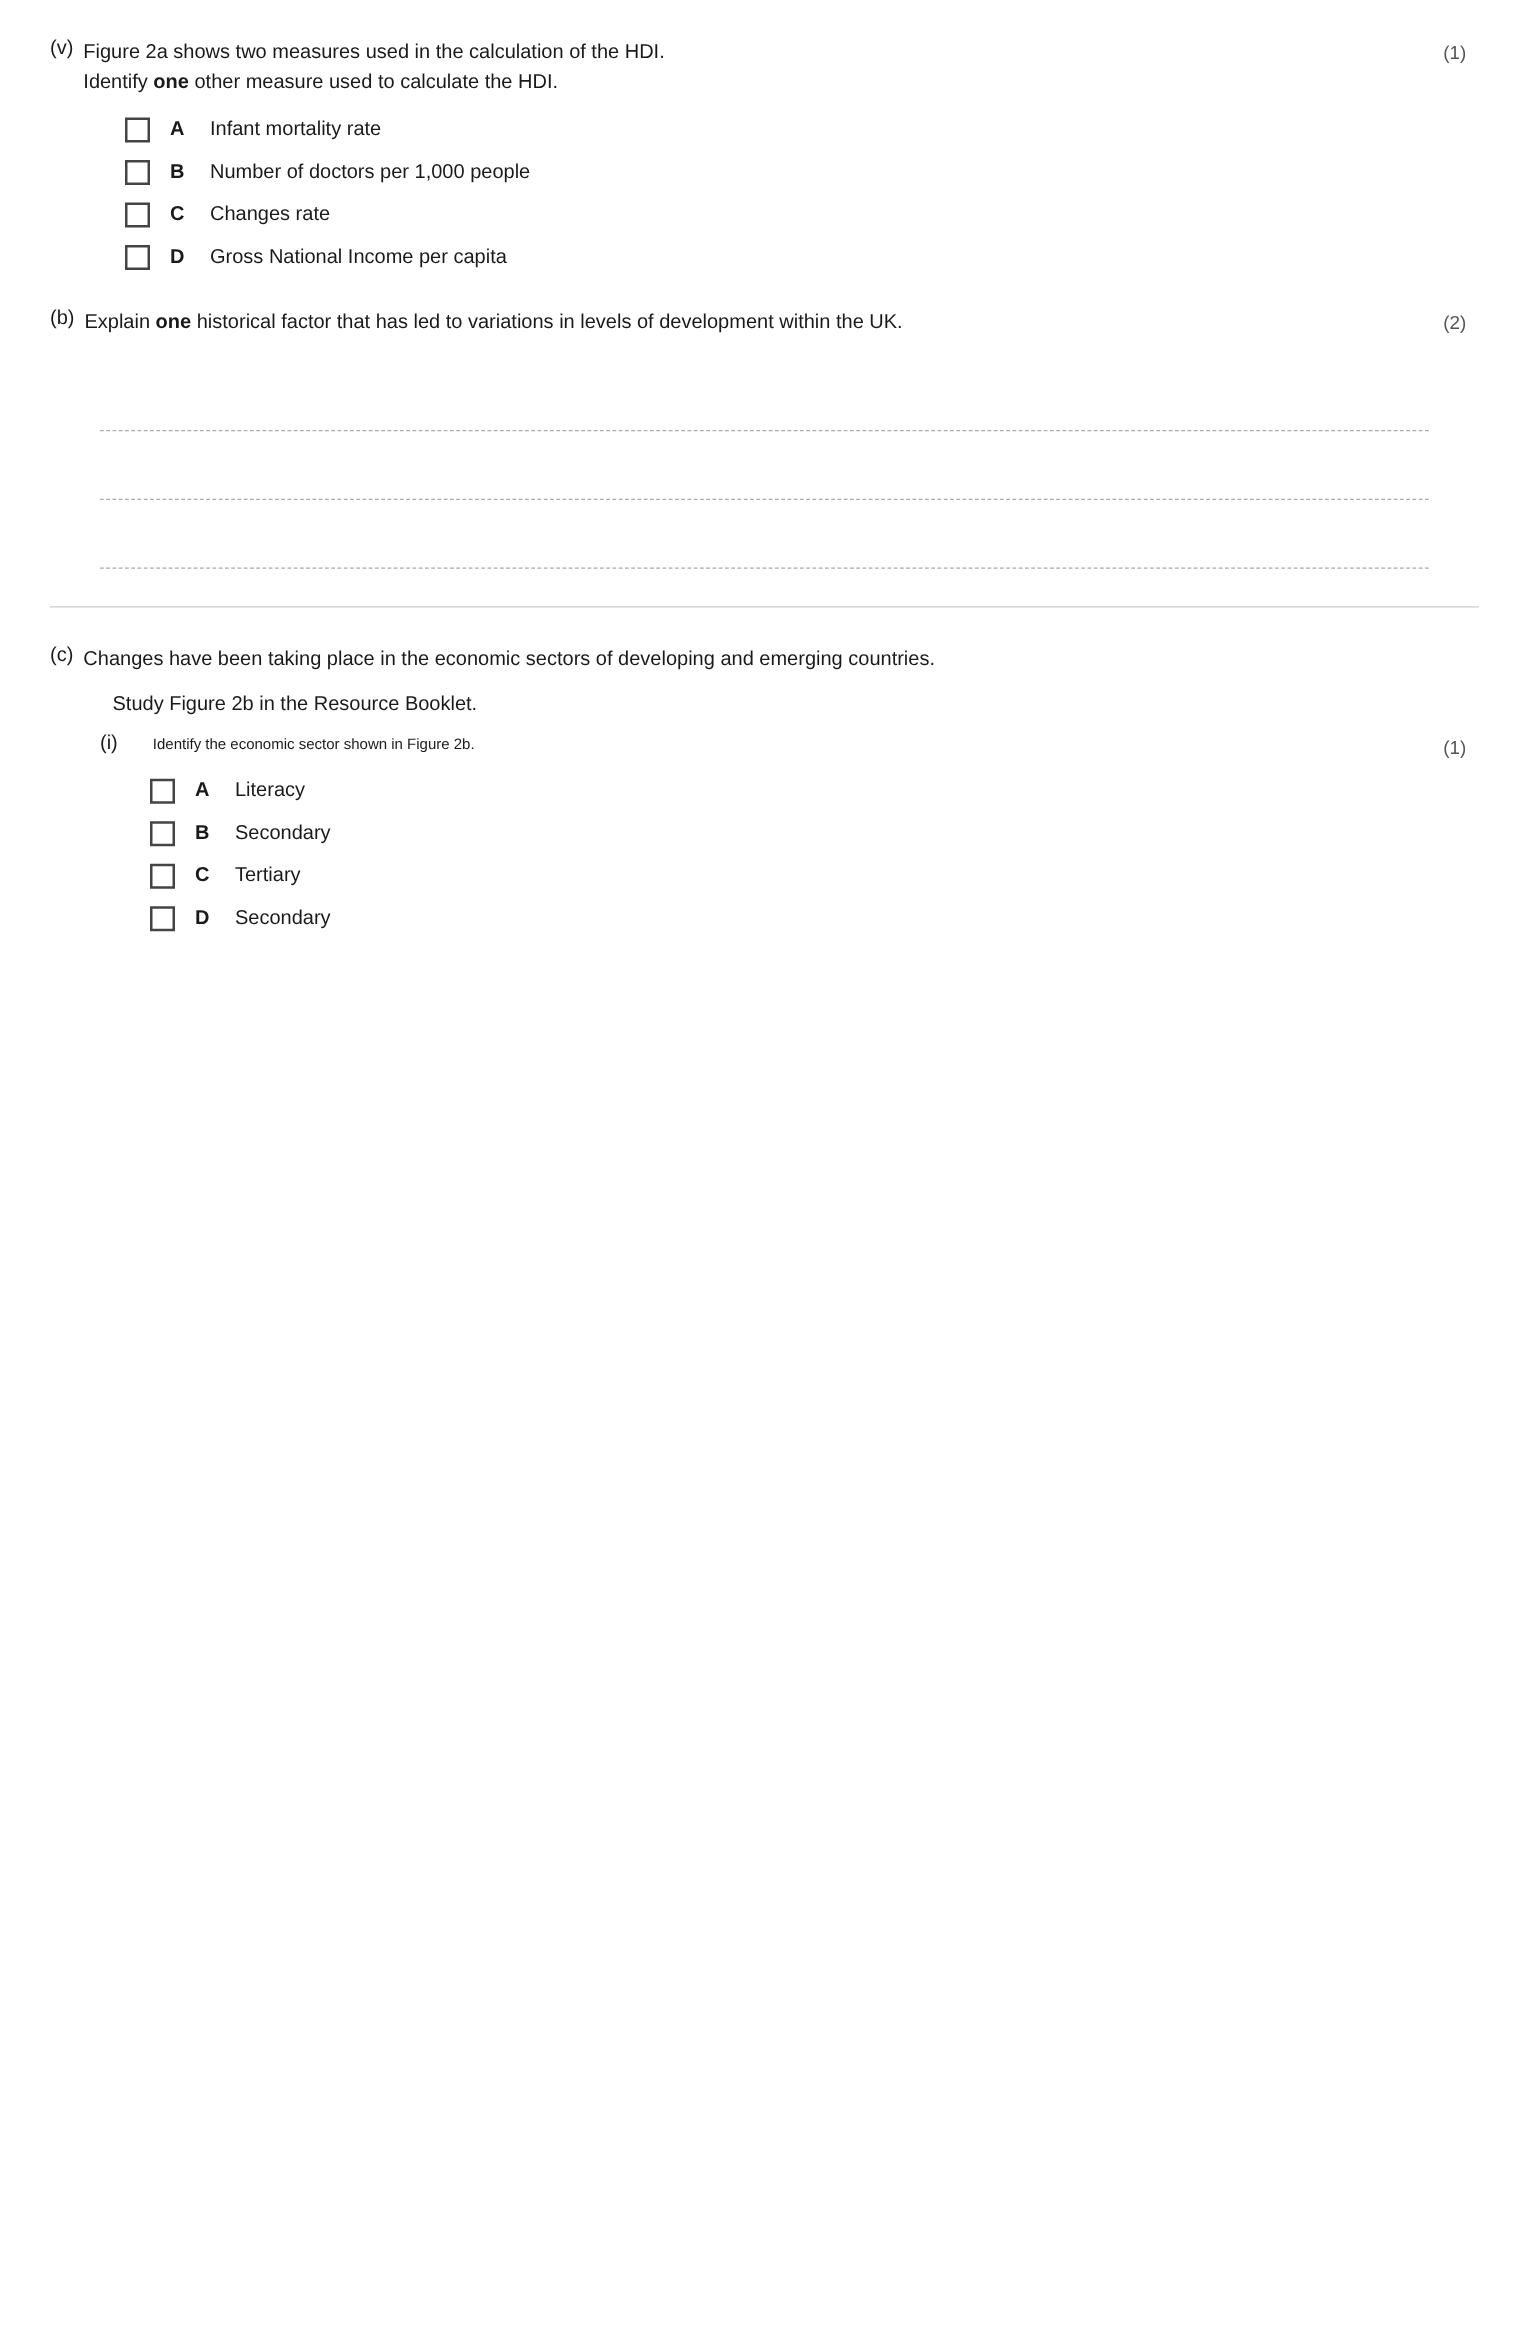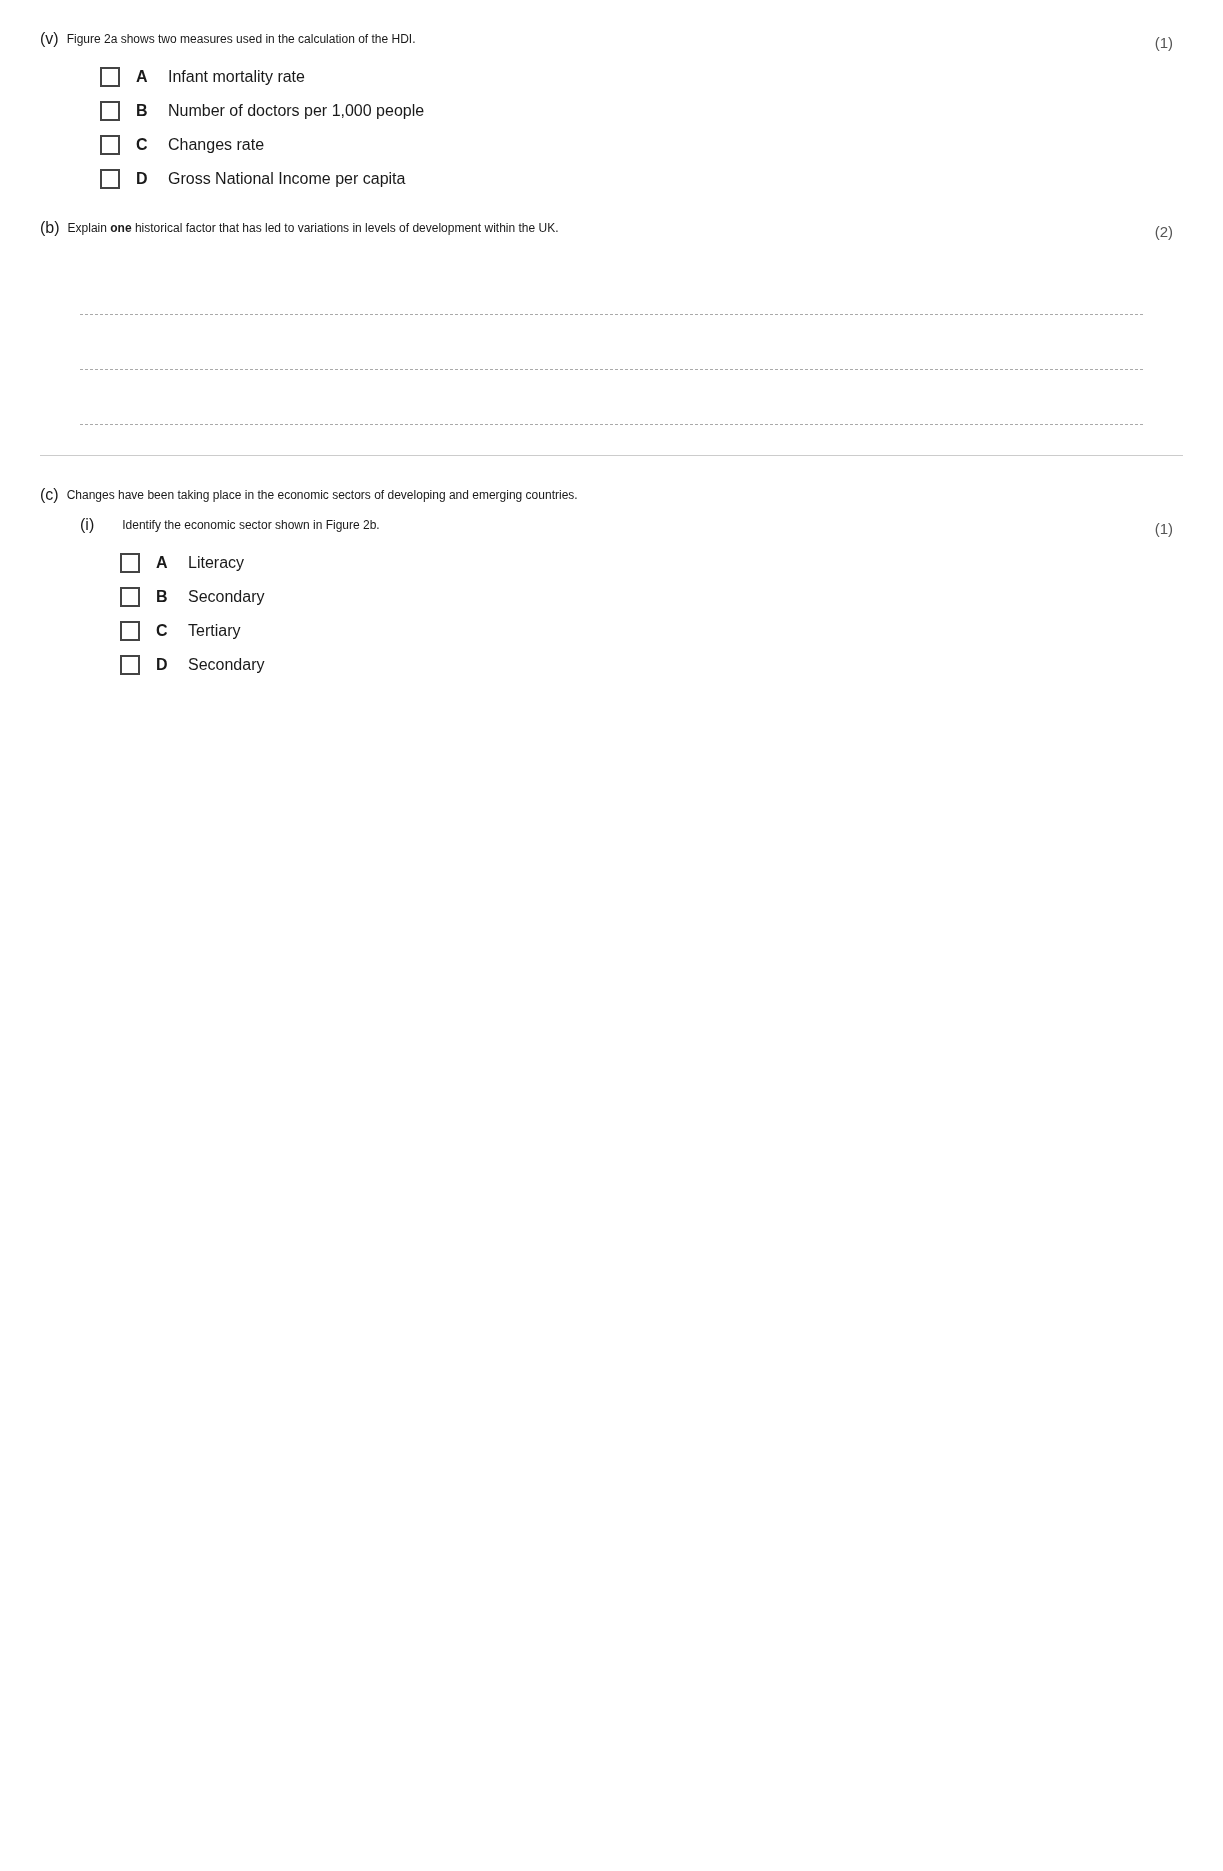--- a/index.html
+++ b/index.html
@@ -29,21 +29,21 @@
     }
 
     .question-label {
       font-size: 16px;
       margin-right: 8px;
       white-space: nowrap;
       flex-shrink: 0;
     }
 
     .question-text {
-      font-size: 12px;
+      font-size: 16px;
       line-height: 1.5;
       flex: 1;
     }
 
     .question-text strong {
       font-weight: bold;
     }
 
     .marks {
       font-size: 15px;
@@ -138,20 +138,23 @@
     }
   </style>
 </head>
 <body>
 
 <div class="question-section">
   <div class="question-header">
     <span class="question-label">(v)</span>
     <div style="flex:1;">
       <p class="question-text">Figure 2a shows two measures used in the calculation of the HDI.</p>
+      <p class="question-text">
+        Identify <strong>one</strong><span> other measure used to calculate the HDI.</span>
+      </p>
     </div>
     <div class="marks">(1)</div>
   </div>
 
   <ul class="options-list">
     <li class="option-item">
       <span class="checkbox"></span>
       <span class="option-letter">A</span>
       <span class="option-text">Infant mortality rate</span>
     </li>
@@ -192,20 +195,21 @@
 </div>
 
 <hr class="section-divider">
 
 <div class="question-section">
   <div class="question-header">
     <span class="question-label">(c)</span>
     <p class="question-text">Changes have been taking place in the economic sectors of developing and emerging countries.</p>
   </div>
 
+  <p class="part-c-text">Study Figure 2b in the Resource Booklet.</p>
 
   <div class="sub-question">
     <div class="sub-question-header">
       <span class="sub-label" style="margin-left: 20px;">(i)</span>
       <span class="sub-text">Identify the economic sector shown in Figure 2b.</span>
       <div class="marks">(1)</div>
     </div>
 
     <ul class="options-list">
       <li class="option-item">

